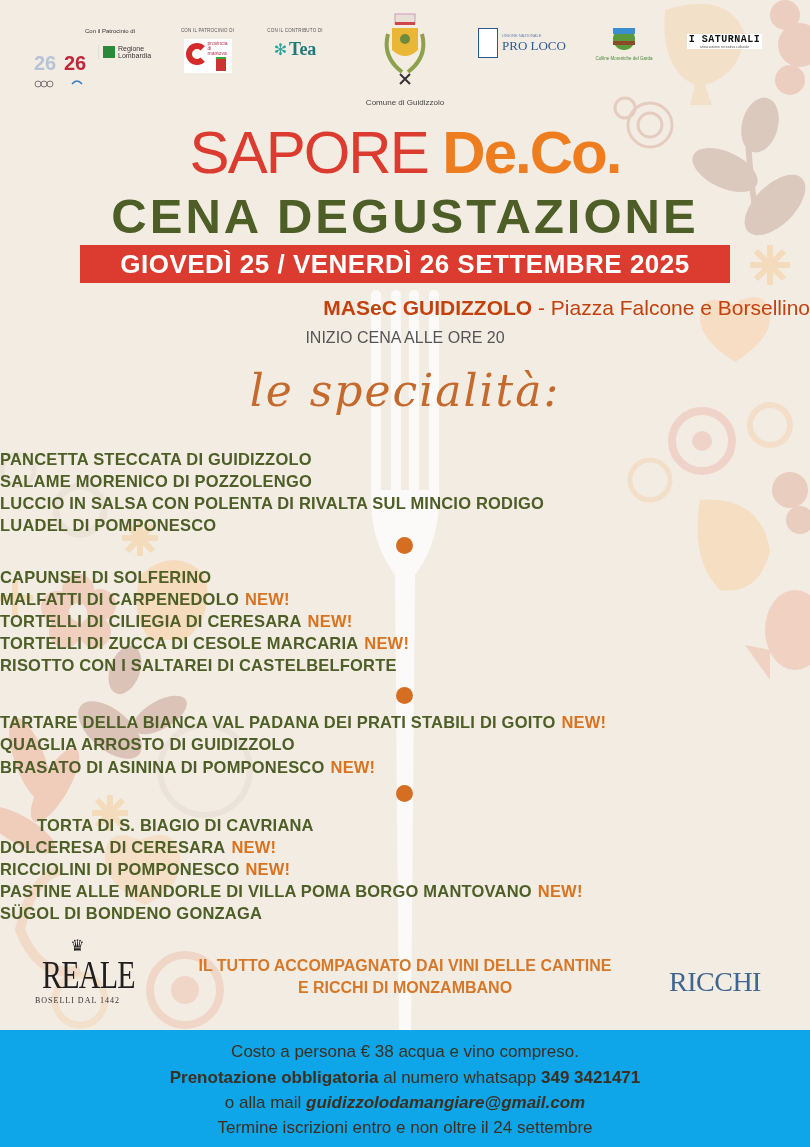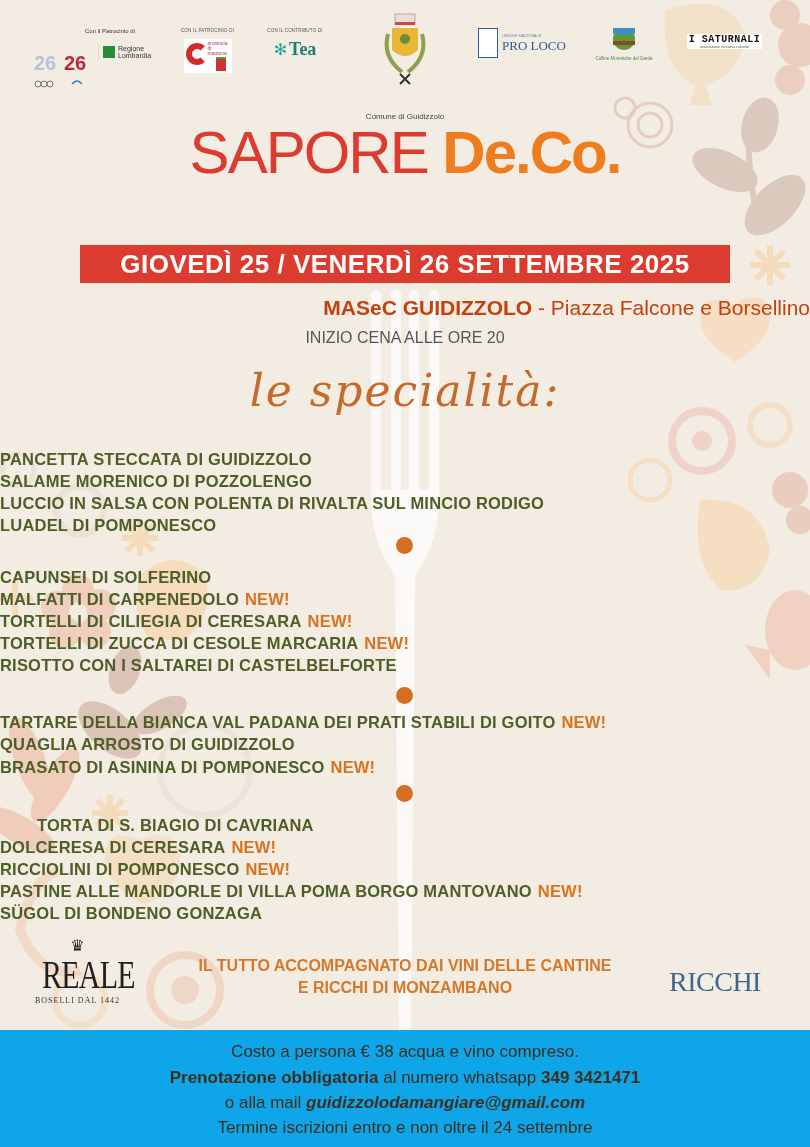--- a/index.html
+++ b/index.html
@@ -166,21 +166,21 @@
   </div>
   <div class="logo" style="left:350px;top:12px;width:110px;">
     <svg width="50" height="80" viewBox="0 0 50 80">
       <rect x="15" y="2" width="20" height="10" fill="#e8e0d6" stroke="#c9b" stroke-width="1"></rect>
       <rect x="15" y="10" width="20" height="3" fill="#d0454a"></rect>
       <path d="M12 16 L38 16 L38 38 Q25 50 12 38Z" fill="#e9b735"></path>
       <circle cx="25" cy="27" r="5" fill="#6f8a3d"></circle>
       <path d="M8 22 Q2 45 22 60 M42 22 Q48 45 28 60" stroke="#8da04a" stroke-width="4" fill="none"></path>
       <path d="M20 62 L30 72 M30 62 L20 72" stroke="#333" stroke-width="2"></path>
     </svg>
-    <div style="font-size:8px;color:#444;margin-top:16px;">Comune di Guidizzolo</div>
+    <div style="font-size:8px;color:#444;margin-top:2px;">Comune di Guidizzolo</div>
   </div>
   <div class="logo" style="left:466px;top:28px;width:90px;padding-left:12px;">
     <div style="display:flex;align-items:center;gap:4px;">
       <span style="display:inline-block;width:18px;height:28px;background:#fff;border:1px solid #2b5a94;"></span>
       <span style="text-align:left;">
         <span style="display:block;font-size:4px;color:#6a87b0;">UNIONE NAZIONALE</span>
         <span style="display:block;font-family:'Liberation Serif',serif;color:#2b5a94;font-size:13px;">PRO LOCO</span>
       </span>
     </div>
   </div>
@@ -194,20 +194,21 @@
   </div>
   <div class="logo" style="left:687px;top:34px;width:75px;background:#fff;">
     <div style="font-family:'Liberation Mono',monospace;font-weight:bold;font-size:10px;color:#111;letter-spacing:0.5px;">I SATURNALI</div>
     <div style="font-size:3.5px;color:#555;">associazione ricreativa culturale</div>
   </div>
 
   <div class="title-sapore">
     <span class="s">SAPORE</span>
     <span class="d">De.Co.</span>
   </div>
+  <div class="title-cena">CENA DEGUSTAZIONE</div>
   <div class="date-banner">GIOVEDÌ 25 / VENERDÌ 26 SETTEMBRE 2025</div>
   <div class="venue">
     <b>MASeC GUIDIZZOLO</b><span class="addr"> - </span><span class="addr">Piazza Falcone e Borsellino</span>
   </div>
   <div class="start">INIZIO CENA ALLE ORE 20</div>
   <div class="script">le specialità:</div>
 
   <div>
 
     <div class="dish" style="top:448px;"><span>PANCETTA STECCATA DI GUIDIZZOLO</span></div>

